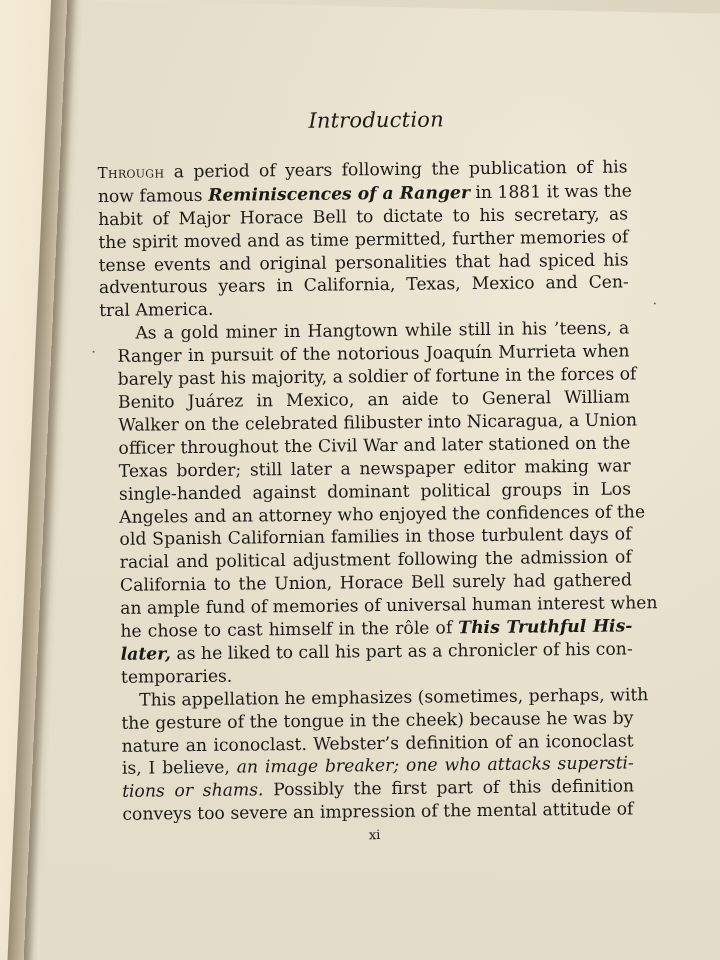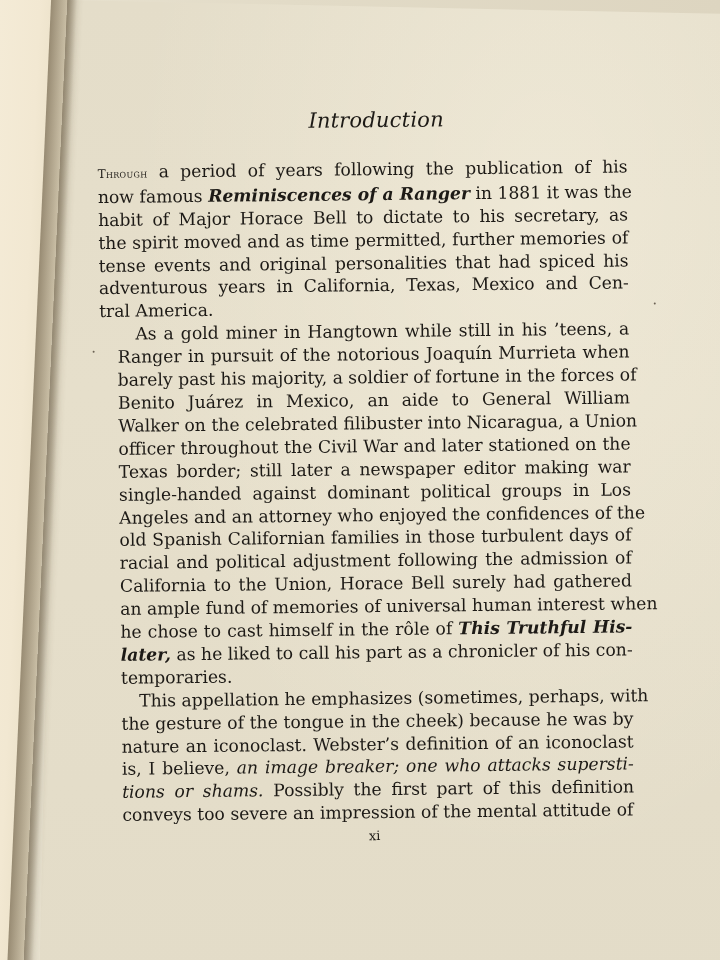--- a/index.html
+++ b/index.html
@@ -72,21 +72,21 @@
       padding-left: 28px;
     }
     .para {
       text-align: justify;
       margin: 0;
       hyphens: manual;
     }
     .para.indent { text-indent: 18px; }
     .smallcaps {
       font-variant: small-caps;
-      font-size: 12px;
+      font-size: 15px;
       letter-spacing: 0.3px;
     }
     .ital { font-style: italic; }
     .bold-ital { font-style: italic; font-weight: bold; }
     .folio {
       text-align: center;
       font-size: 13px;
       margin-top: 1px;
       padding-left: 10px;
     }

